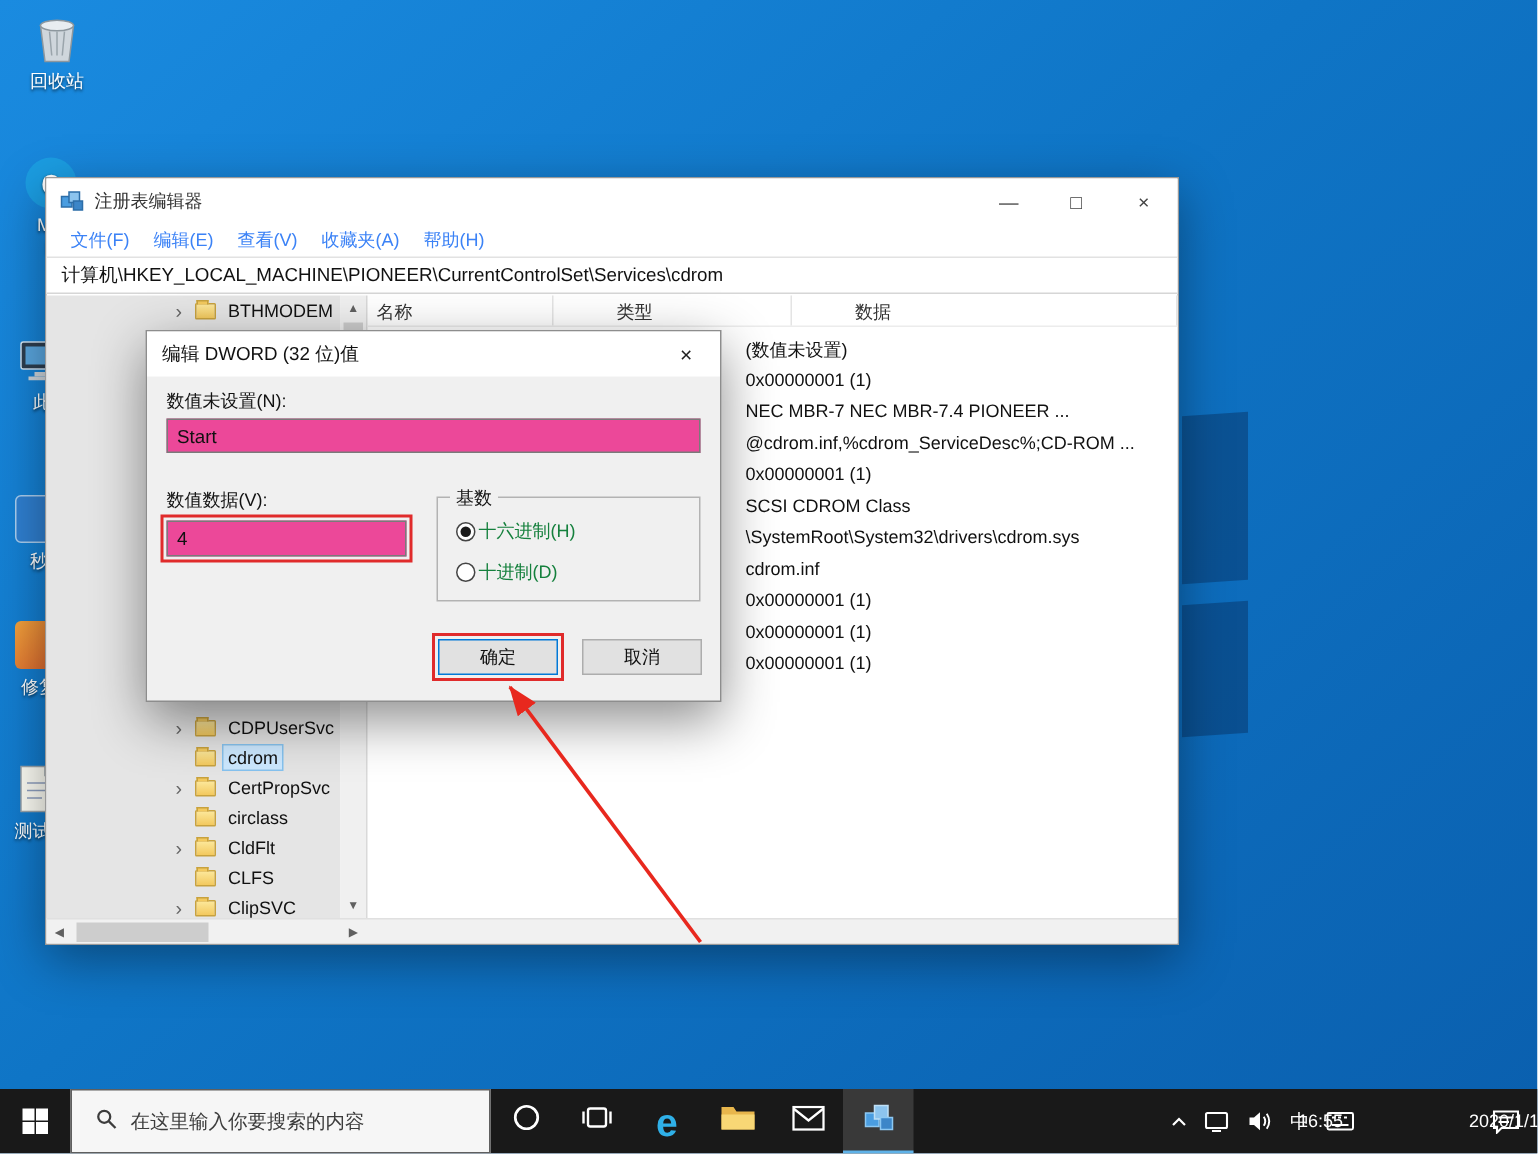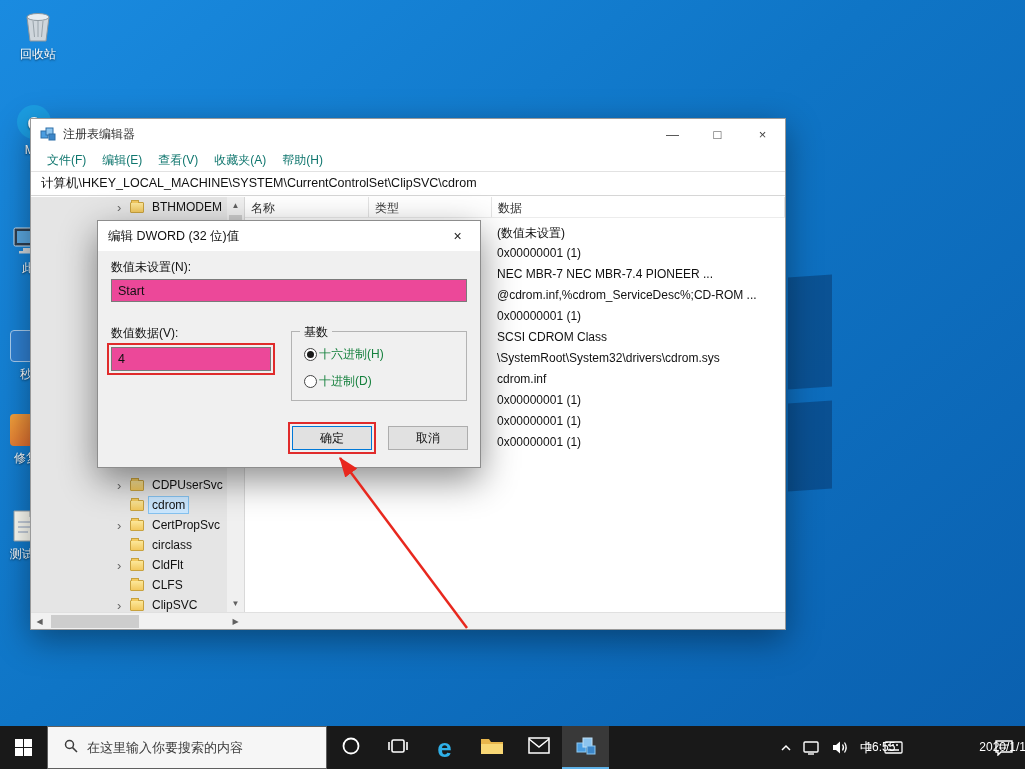--- a/index.html
+++ b/index.html
@@ -15,21 +15,21 @@
   .dicon .ig { width:38px; height:36px; margin:0 auto 3px; display:flex; align-items:center; justify-content:center; }
 
   
   .win { position:absolute; left:30px; top:118px; width:756px; height:512px; background:#fff;
          border:1px solid #999; box-shadow:0 10px 32px rgba(0,0,0,.38); z-index:10; font-size:12px; }
   .titlebar { height:30px; display:flex; align-items:center; background:#fff; }
   .title-icon { margin:0 7px 0 9px; display:flex; }
   .title-text { color:#333; white-space:nowrap; }
   .win-controls { margin-left:auto; display:flex; height:100%; }
   .wc { width:45px; display:flex; align-items:center; justify-content:center; color:#444; font-size:13px; cursor:default; }
-  .menubar { height:22px; display:flex; align-items:center; padding-left:8px; background:#fff; color:#0f766e; }
+  .menubar { height:22px; display:flex; align-items:center; padding-left:8px; background:#fff; color:#3b82f6; }
   .menu-item { padding:0 8px; }
   .addressbar { height:25px; border-top:1px solid #e2e2e2; border-bottom:1px solid #d6d6d6; display:flex;
                 align-items:center; padding-left:10px; font-size:12.5px; color:#111; background:#fff; }
   .content { position:absolute; top:78px; left:0; right:0; bottom:17px; }
 
   .tree { position:absolute; top:0; left:0; width:196px; height:100%; background:#e5e5e5; overflow:hidden; }
   .tree-list { position:absolute; left:0; right:0; }
   .tree-item { height:20px; display:flex; align-items:center; padding-left:86px; white-space:nowrap; color:#111; }
   .chev { width:13px; color:#666; font-size:13px; line-height:1; }
   .chev::before { content:"›"; }
@@ -39,21 +39,21 @@
                     background:#f3c95e; border:1px solid #c8a23e; border-bottom:none; }
   .tlabel { padding:1px 3px; }
   .tree-item.selected .tlabel { background:#cce8ff; outline:1px solid #86c3f0; }
 
   .vscroll { position:absolute; top:0; left:196px; width:17px; height:100%; background:#f0f0f0; }
   .vthumb { position:absolute; left:2px; width:13px; top:18px; height:62px; background:#cdcdcd; }
   .sarrow { position:absolute; left:0; width:17px; height:17px; display:flex; align-items:center;
             justify-content:center; font-size:8px; color:#606060; }
 
   .rightpane { position:absolute; top:0; left:213px; right:0; height:100%; border-left:1px solid #d9d9d9; background:#fff; }
-  .header-row { height:21px; display:flex; border-bottom:1px solid #ececec; color:#333; }
+  .header-row { height:21px; display:flex; border-bottom:1px solid #ececec; color:#333;gap:36px; }
   .hcell { padding:3px 0 0 6px; border-right:1px solid #e4e4e4; overflow:hidden; white-space:nowrap; }
   .hc-name { width:124px; } .hc-type { width:123px; } .hc-data { flex:1; }
   .rows { position:absolute; top:25px; left:252px; right:2px; }
   .row { height:21px; padding-top:3px; white-space:nowrap; overflow:hidden; color:#111; }
 
   .hscroll { position:absolute; bottom:0; left:0; right:0; height:17px; background:#f1f1f1; border-top:1px solid #e0e0e0; }
   .harrow { position:absolute; top:0; width:17px; height:17px; display:flex; align-items:center;
             justify-content:center; font-size:8px; color:#606060; }
   .hthumb { position:absolute; top:2px; left:20px; width:88px; height:13px; background:#cdcdcd; }
 
@@ -179,21 +179,21 @@
     <div class="menubar">
 
     <span class="menu-item">文件(F)</span>
         <span class="menu-item">编辑(E)</span>
         <span class="menu-item">查看(V)</span>
         <span class="menu-item">收藏夹(A)</span>
         <span class="menu-item">帮助(H)</span>
       </div>
 
     <div class="addressbar">
-      <span>计算机\HKEY_LOCAL_MACHINE\SYSTEM\CurrentControlSet\ClipSVC\cdrom</span>
+      <span>计算机\HKEY_LOCAL_MACHINE\PIONEER\CurrentControlSet\Services\cdrom</span>
     </div>
 
     <div class="content">
 
       <div class="tree">
         <div class="tree-list" style="top:0px;">
 
             <div class="tree-item">
               <span class="chev"></span>
               <span class="folder"></span>

